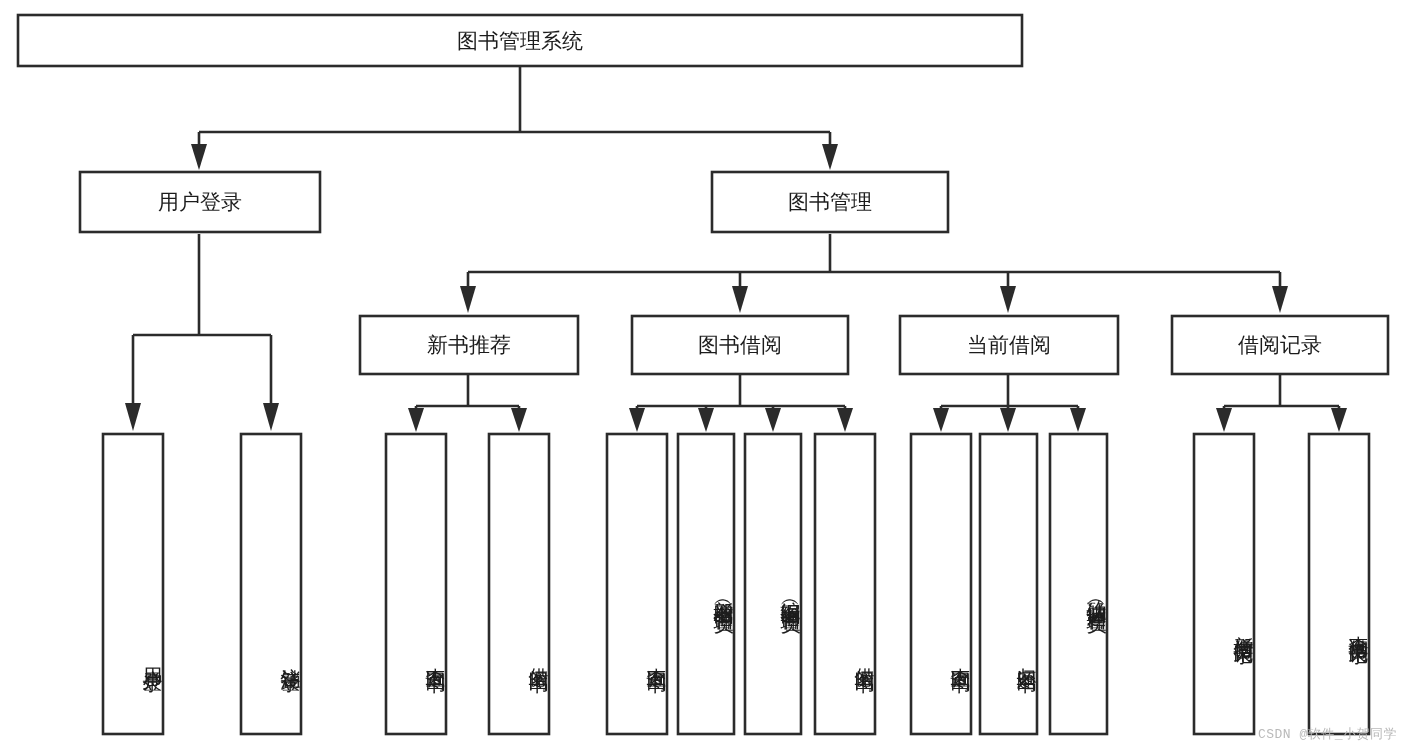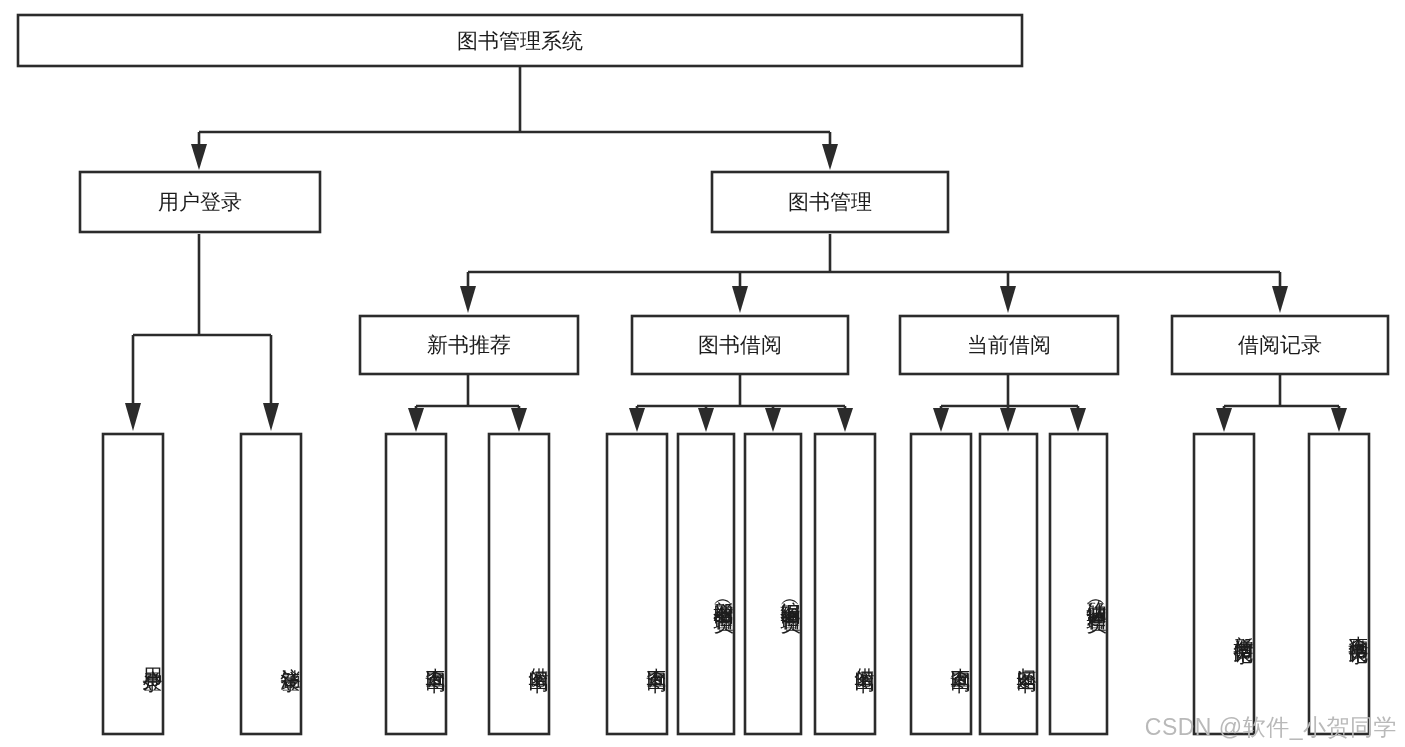--- a/index.html
+++ b/index.html
@@ -66,22 +66,22 @@
     white-space: nowrap;
     display: flex;
     align-items: flex-start;
     justify-content: center;
     pointer-events: none;
   }
   .watermark {
     position: absolute;
     right: 8px;
     bottom: 4px;
-    font-family: Liberation Sans, sans-serif;
-    font-size: 23px;
+    font-family: Liberation Mono, monospace;
+    font-size: 13px;
     color: #b9b9b9;
     letter-spacing: 0.5px;
     white-space: nowrap;
   }
 </style>
 </head>
 <body>
 
 <div id="diagram-root">
 

